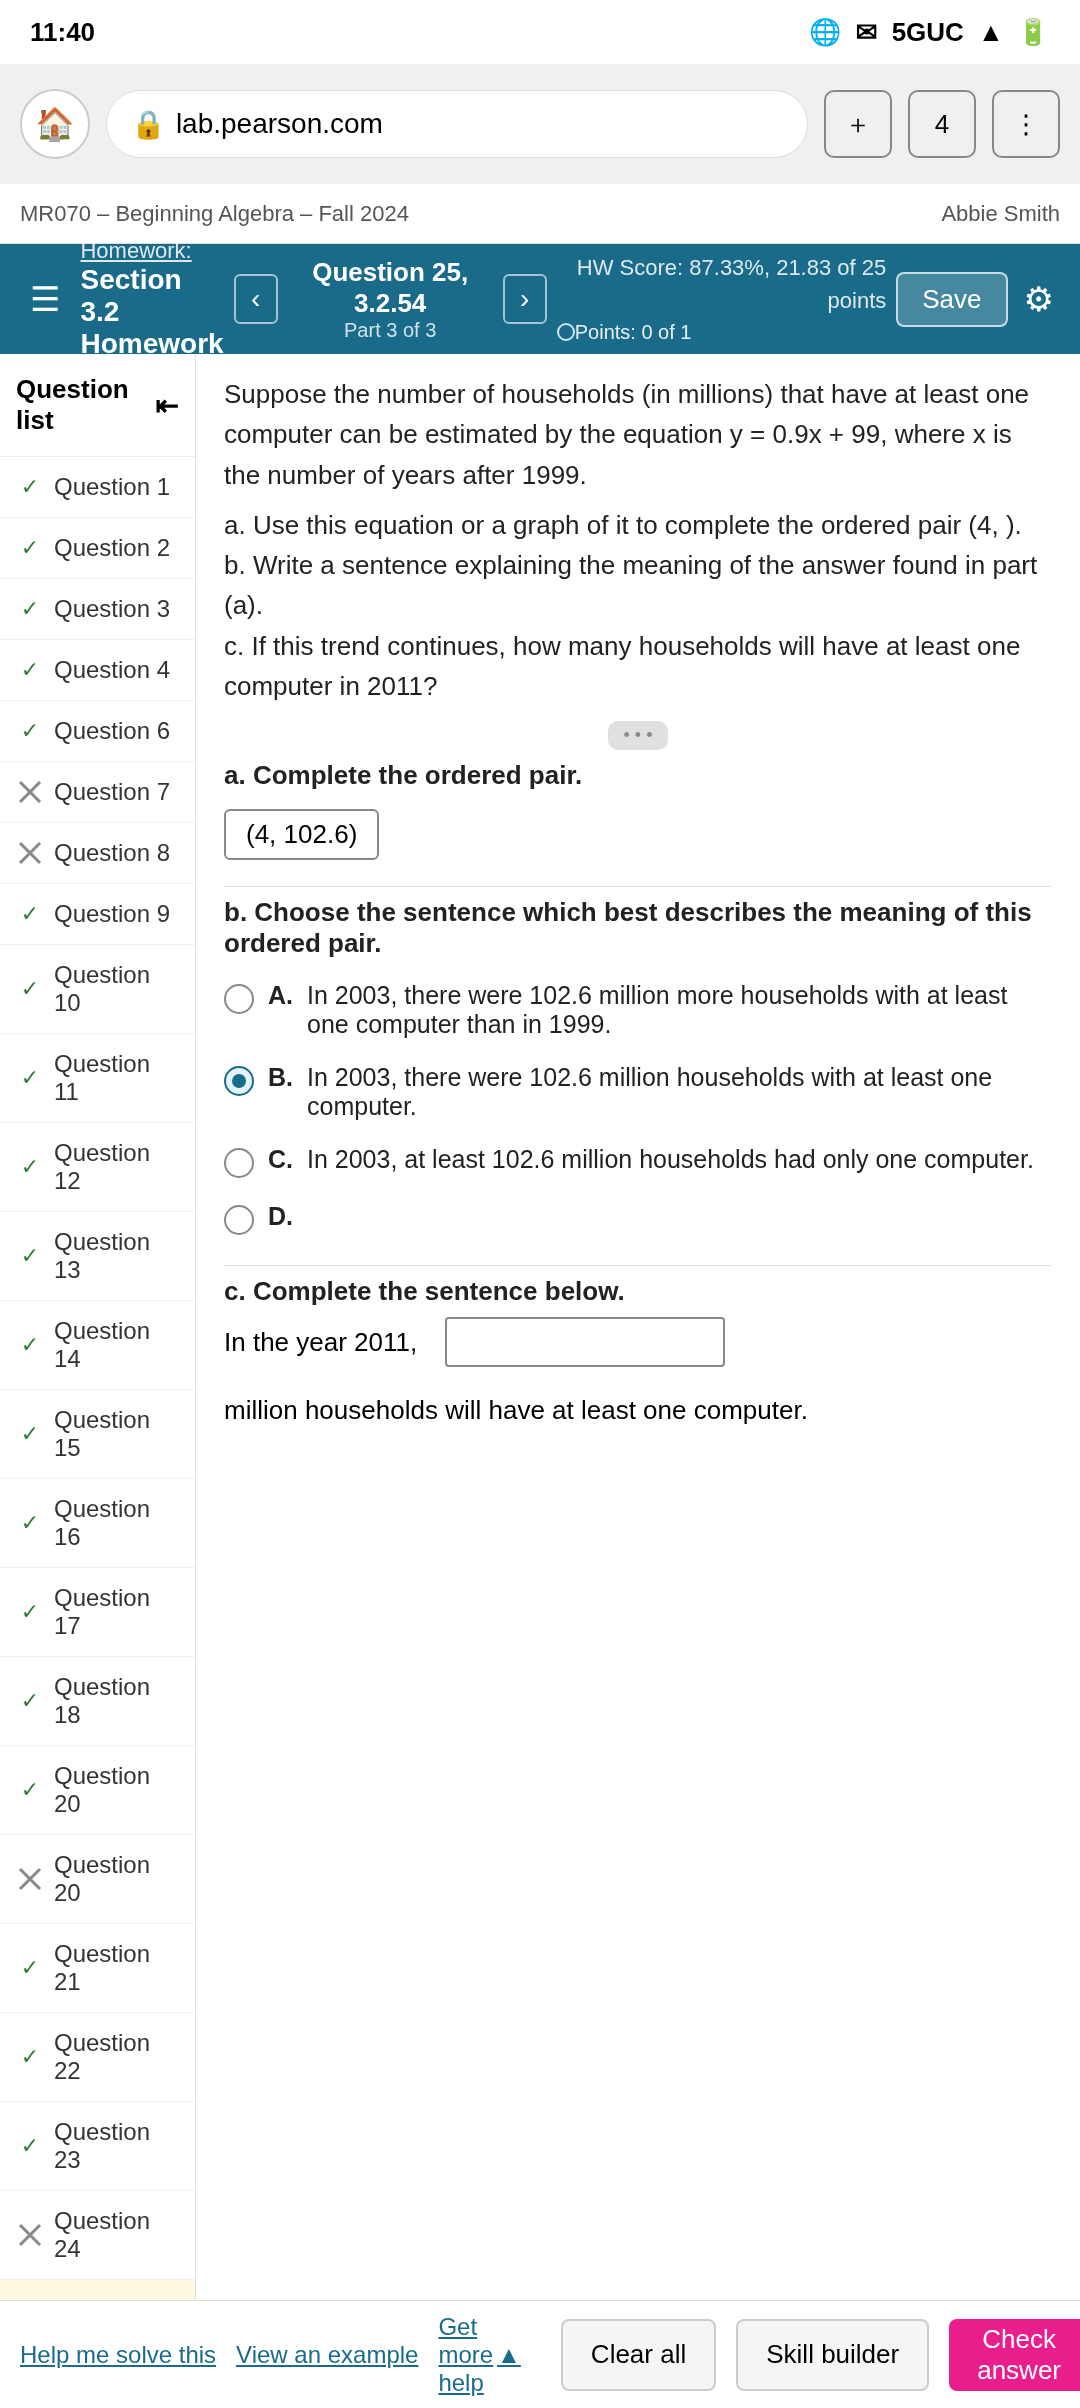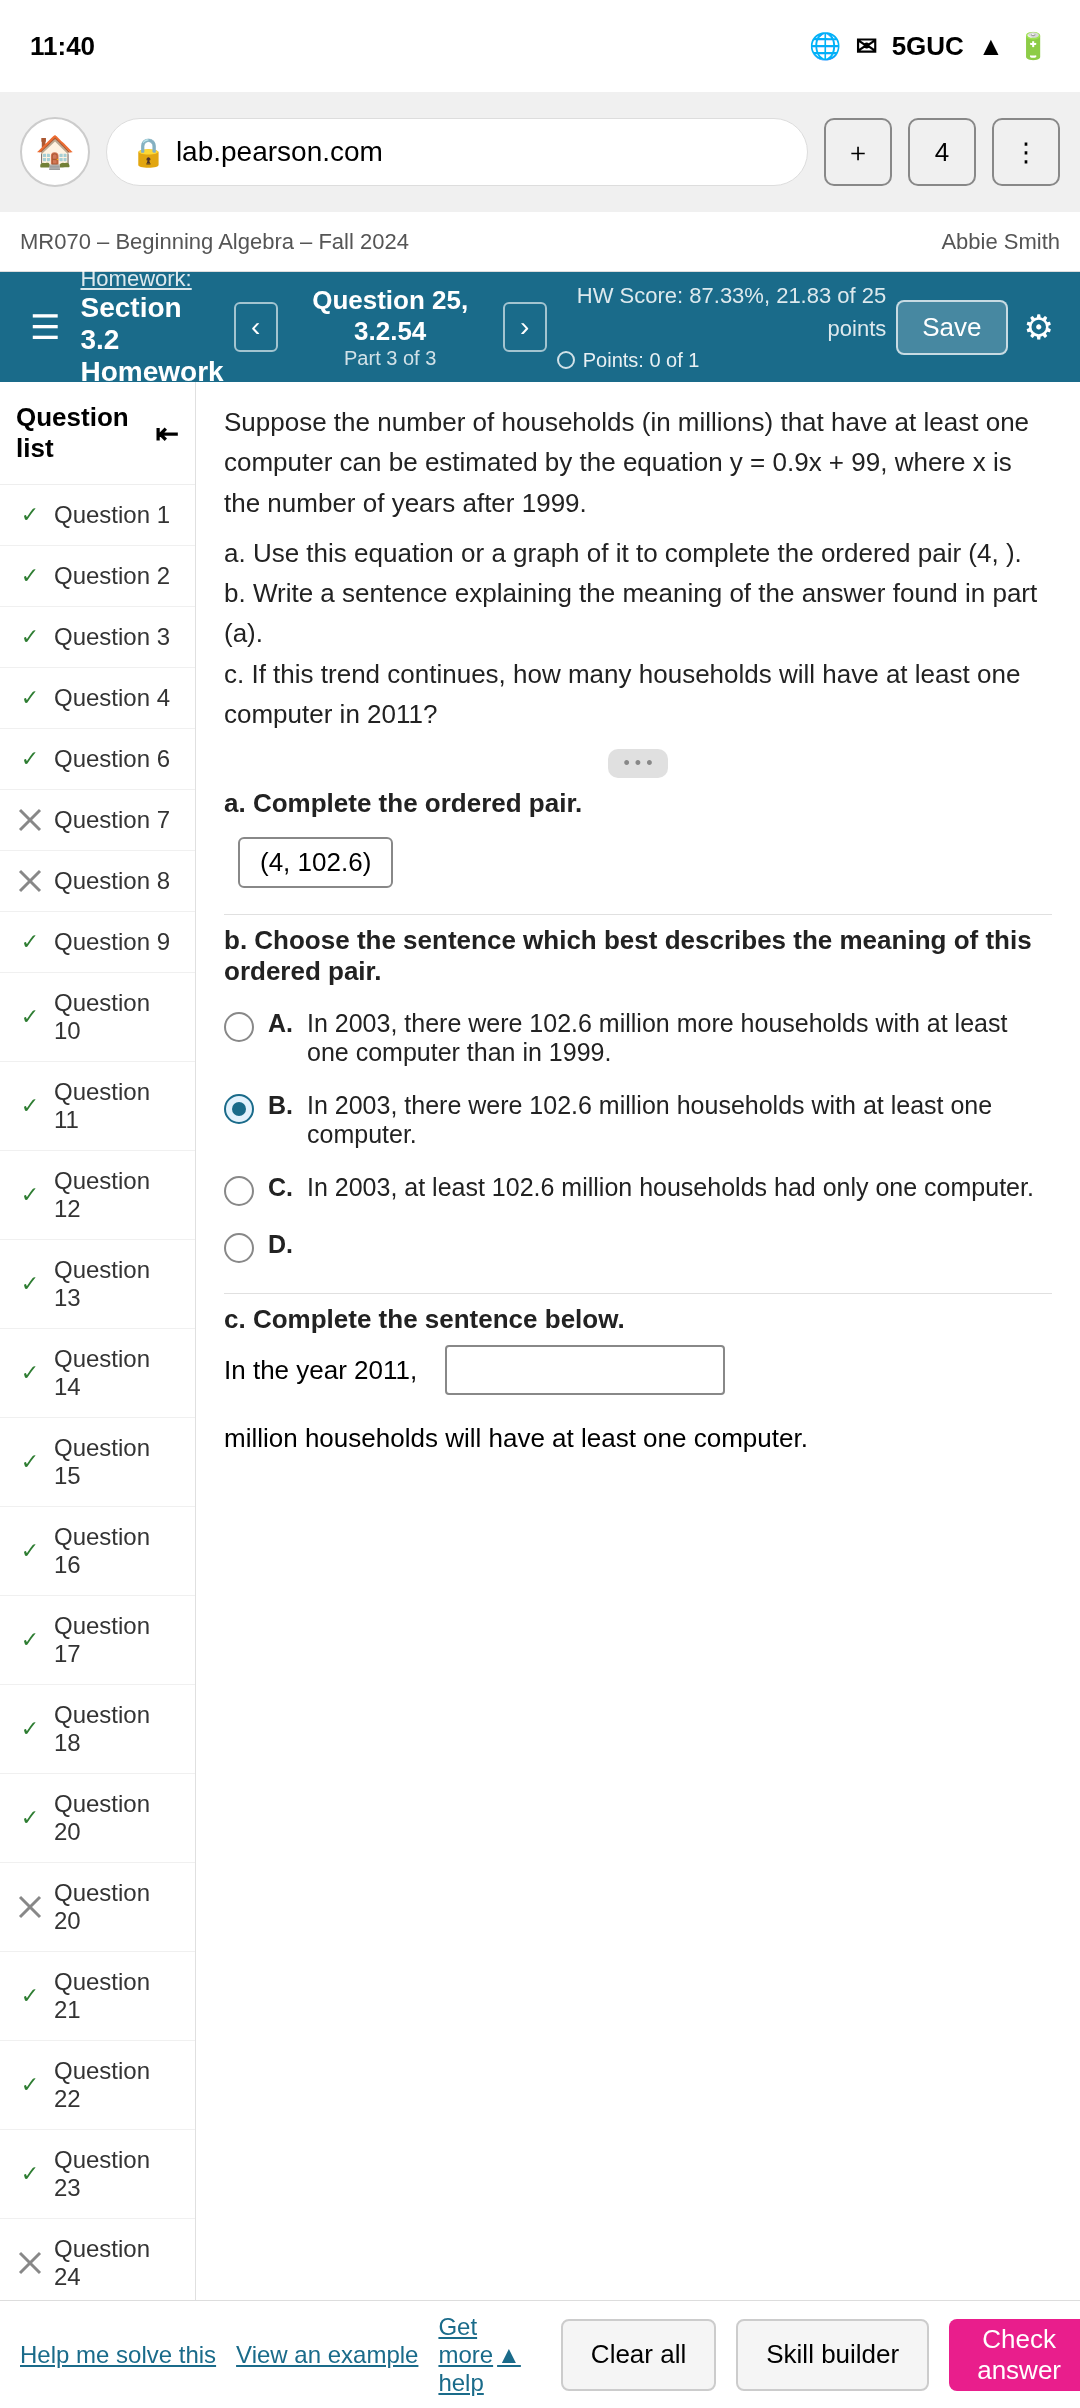--- a/index.html
+++ b/index.html
@@ -2,21 +2,21 @@
 <html><head>
   <meta charset="utf-8">
   <meta name="viewport" content="width=device-width, initial-scale=1.0">
   <style>
     * { box-sizing: border-box; margin: 0; padding: 0; }
     body { font-family: Arial, sans-serif; background: #f5f5f5; width: 1080px; min-height: 2408px; overflow-x: hidden; font-size: 28px; }
 
     
     .status-bar {
       background: #fff;
-      height: 92px;
+      height: 64px;
       display: flex;
       align-items: center;
       justify-content: space-between;
       padding: 0 30px;
       font-size: 26px;
       font-weight: bold;
     }
     .status-left { display: flex; align-items: center; gap: 6px; }
     .status-right { display: flex; align-items: center; gap: 14px; }
 
@@ -223,21 +223,21 @@
     .part-label { font-size: 26px; font-weight: bold; color: #222; margin-bottom: 10px; }
 
     
     .ordered-pair-box {
       display: inline-block;
       border: 2px solid #888;
       border-radius: 6px;
       padding: 8px 20px;
       font-size: 26px;
       background: #fff;
-      margin: 8px 14px;
+      margin: 8px 0;
     }
 
     
     .radio-option {
       display: flex;
       align-items: flex-start;
       gap: 14px;
       padding: 12px 0;
       font-size: 25px;
       color: #222;
@@ -333,21 +333,20 @@
       padding: 0 28px;
       cursor: pointer;
     }
 
     
     .divider { border: none; border-top: 1px solid #e0e0e0; margin: 10px 0; }
 
     .points-row {
       display: flex;
       align-items: center;
-      gap: 8px;
       font-size: 20px;
       color: rgba(255,255,255,0.9);
     }
     .points-circle {
       width: 18px; height: 18px;
       border: 2px solid rgba(255,255,255,0.8);
       border-radius: 50%;
     }
   </style>
 </head>

